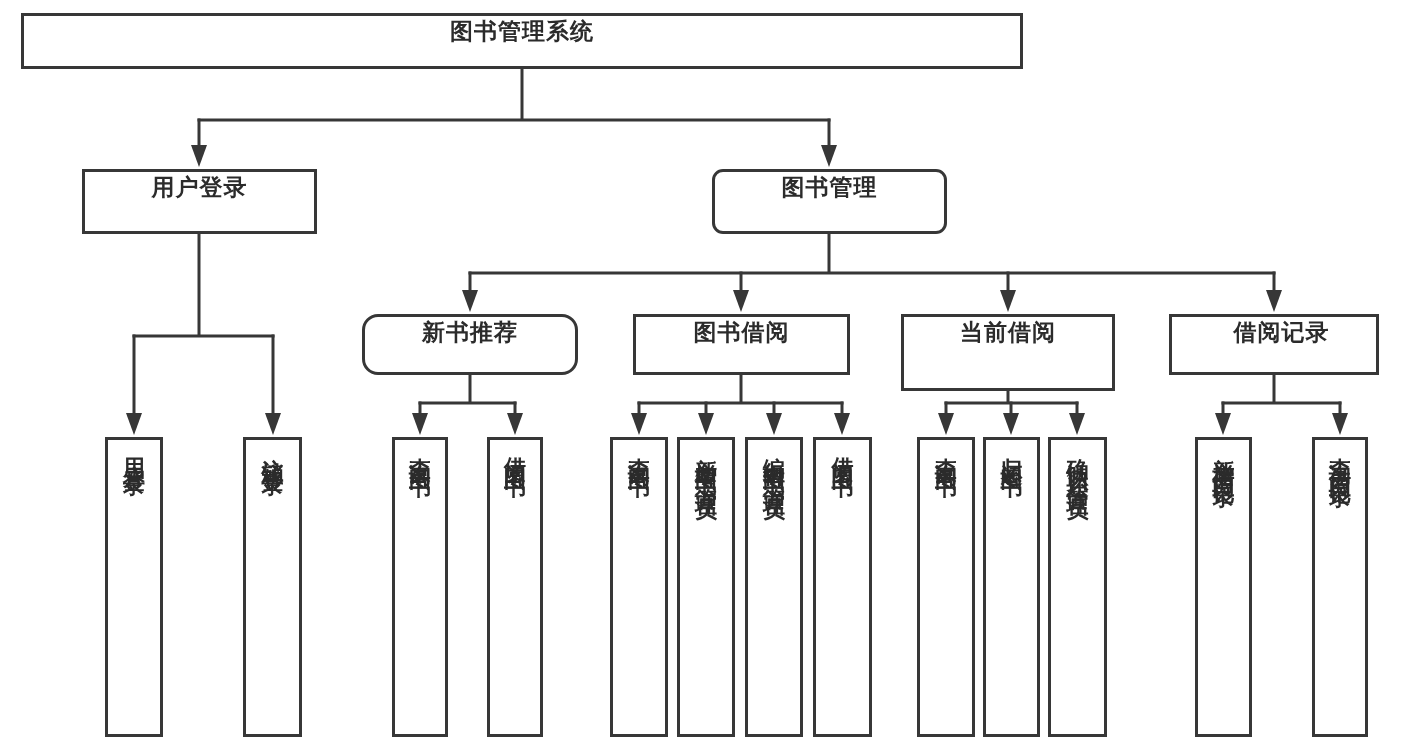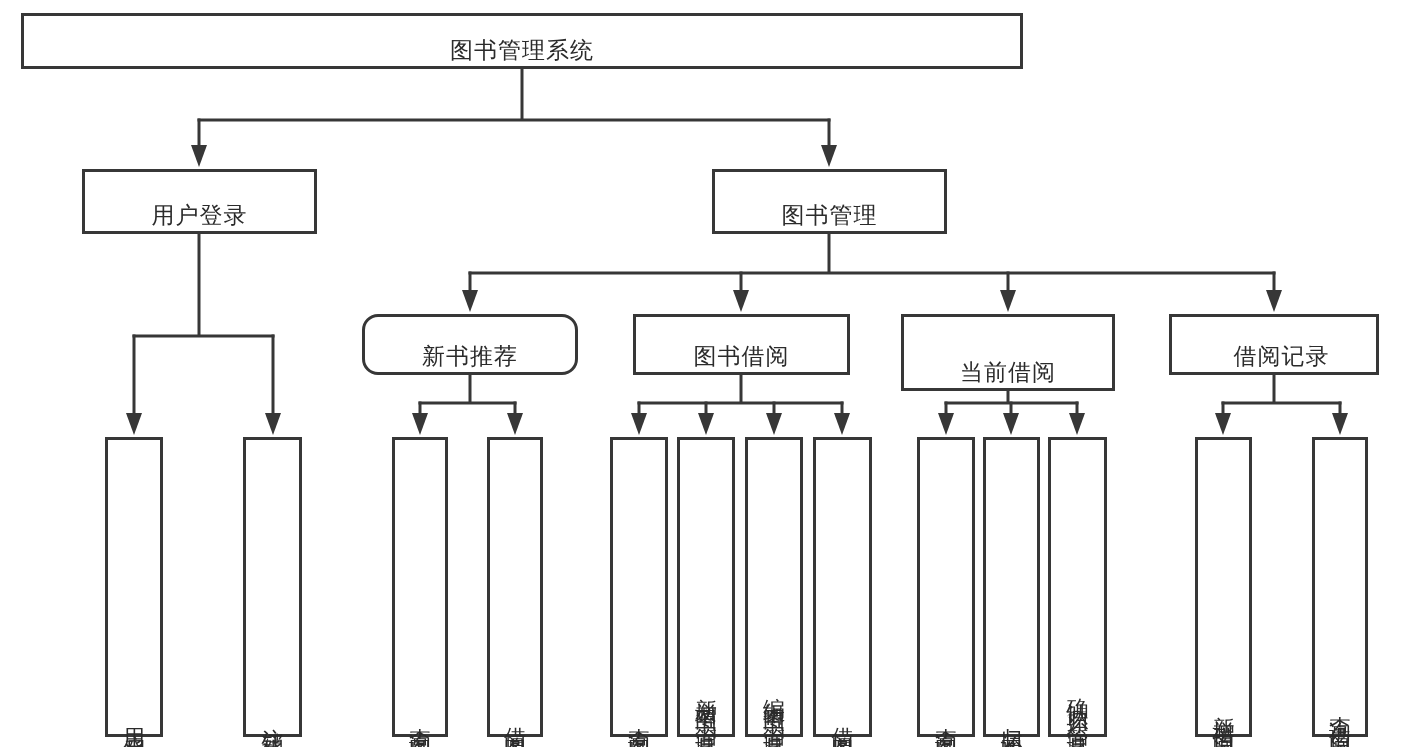--- a/index.html
+++ b/index.html
@@ -10,24 +10,25 @@
     font-family:"Liberation Sans", sans-serif;
     overflow:hidden;
   }
   .canvas svg{position:absolute;left:0;top:0;z-index:1;}
   .box{
     position:absolute;
     box-sizing:border-box;
     border:3px solid #373737;
     background:#ffffff;
     display:flex;
-    align-items:flex-end;
+    align-items:flex-start;
     justify-content:center;
     z-index:2;
     color:#2b2b2b;
+    font-weight:bold;
   }
   .hbox{font-size:23px;letter-spacing:1px;white-space:nowrap;}
   .leaf{top:437px;height:300px;}
   .vtext{
     writing-mode:vertical-rl;
     text-orientation:mixed;
     font-size:22px;
     letter-spacing:6px;
     white-space:nowrap;
     color:#2b2b2b;
@@ -114,21 +115,21 @@
     </g>
   </svg>
 
   <div class="box hbox" style="left:21px;top:13px;width:1002px;height:56px;">
     <span>图书管理系统</span>
   </div>
 
   <div class="box hbox" style="left:82px;top:169px;width:235px;height:65px;">
     <span>用户登录</span>
   </div>
-  <div class="box hbox" style="left:712px;top:169px;width:235px;height:65px;">
+  <div class="box hbox" style="left:712px;top:169px;width:235px;height:65px;border-radius:11px;">
     <span>图书管理</span>
   </div>
 
   <div class="box hbox" style="left:362px;top:314px;width:216px;height:61px;border-radius:16px;">
     <span>新书推荐</span>
   </div>
   <div class="box hbox" style="left:633px;top:314px;width:217px;height:61px;">
     <span>图书借阅</span>
   </div>
   <div class="box hbox" style="left:901px;top:314px;width:214px;height:77px;">

